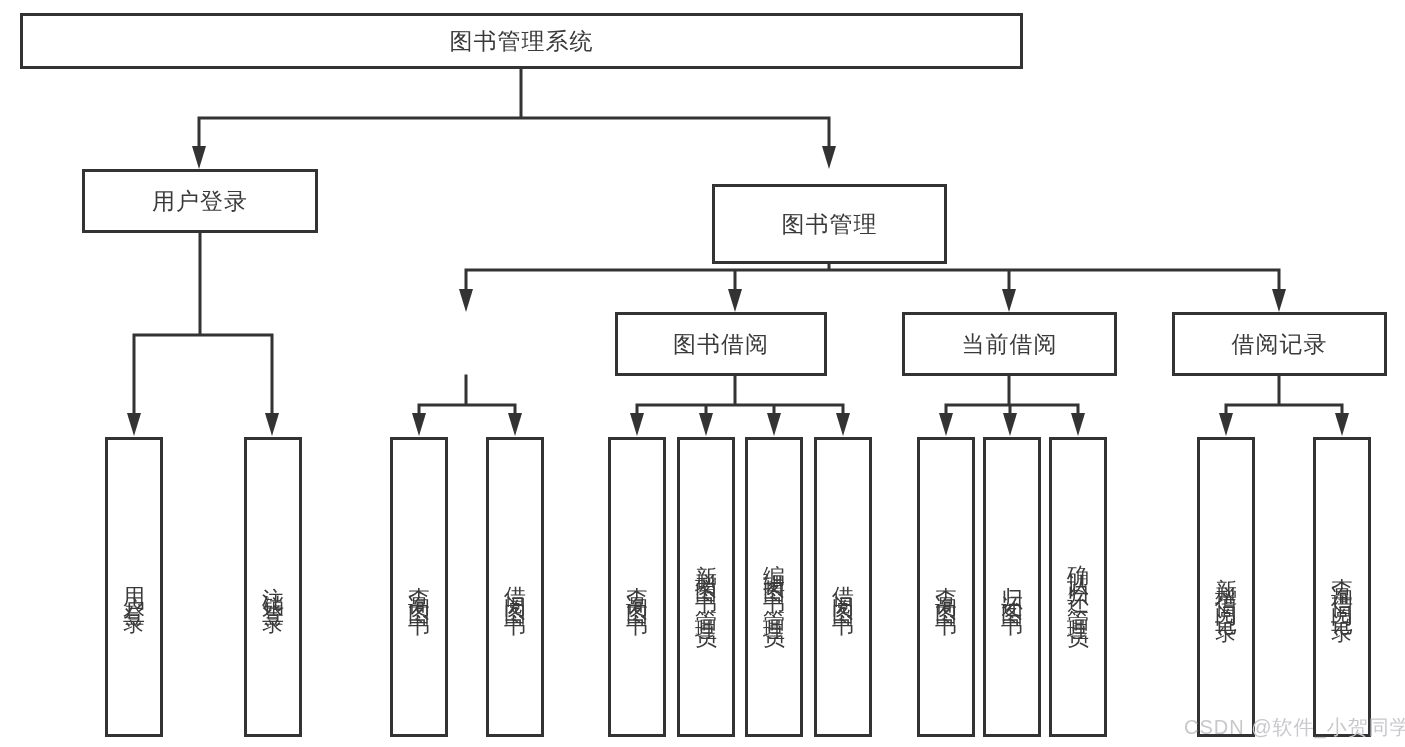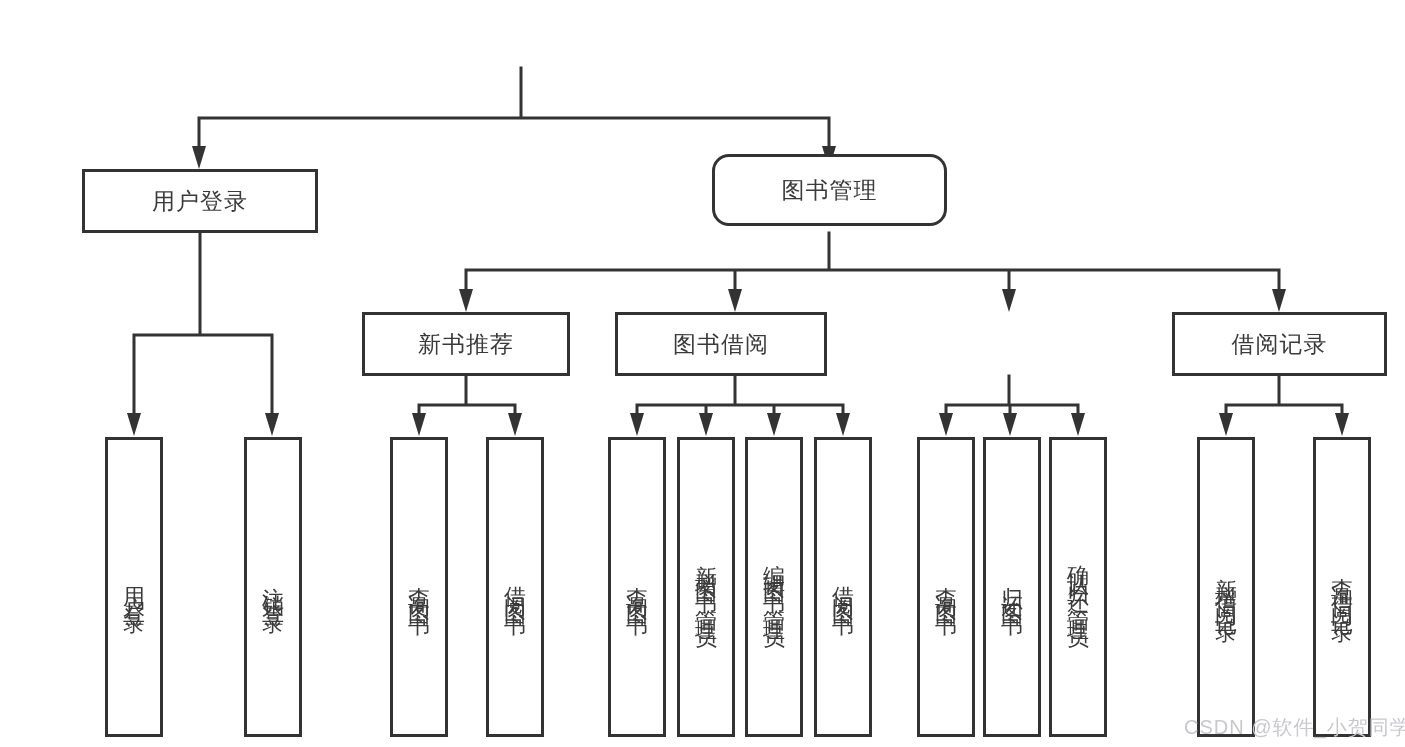--- a/index.html
+++ b/index.html
@@ -99,33 +99,36 @@
 
       <path d="M946 436 L939 413 L953 413 Z"></path>
       <path d="M1010 436 L1003 413 L1017 413 Z"></path>
       <path d="M1078 436 L1071 413 L1085 413 Z"></path>
 
       <path d="M1226 436 L1219 413 L1233 413 Z"></path>
       <path d="M1342 436 L1335 413 L1349 413 Z"></path>
     </g>
   </svg>
 
+  <div class="box" style="left:20px; top:13px; width:1003px; height:56px;">
+    <span class="hlabel">图书管理系统</span>
+  </div>
 
   <div class="box" style="left:82px; top:169px; width:236px; height:64px;">
     <span class="hlabel">用户登录</span>
   </div>
-  <div class="box" style="left:712px; top:154px; width:235px; height:72px;border-radius:17px;">
+  <div class="box" style="left:712px; top:184px; width:235px; height:80px;">
     <span class="hlabel">图书管理</span>
   </div>
 
-  <div class="box" style="left:362px; top:312px; width:208px; height:64px;">
-    <span class="hlabel">新书推荐</span>
-  </div>
   <div class="box" style="left:615px; top:312px; width:212px; height:64px;">
     <span class="hlabel">图书借阅</span>
+  </div>
+  <div class="box" style="left:902px; top:312px; width:215px; height:64px;">
+    <span class="hlabel">当前借阅</span>
   </div>
   <div class="box" style="left:1172px; top:312px; width:215px; height:64px;">
     <span class="hlabel">借阅记录</span>
   </div>
 
   <div class="box" style="left:105px; top:437px; width:58px; height:300px;">
     <span class="vtext">用户登录</span>
   </div>
   <div class="box" style="left:244px; top:437px; width:58px; height:300px;">
     <span class="vtext">注销登录</span>

